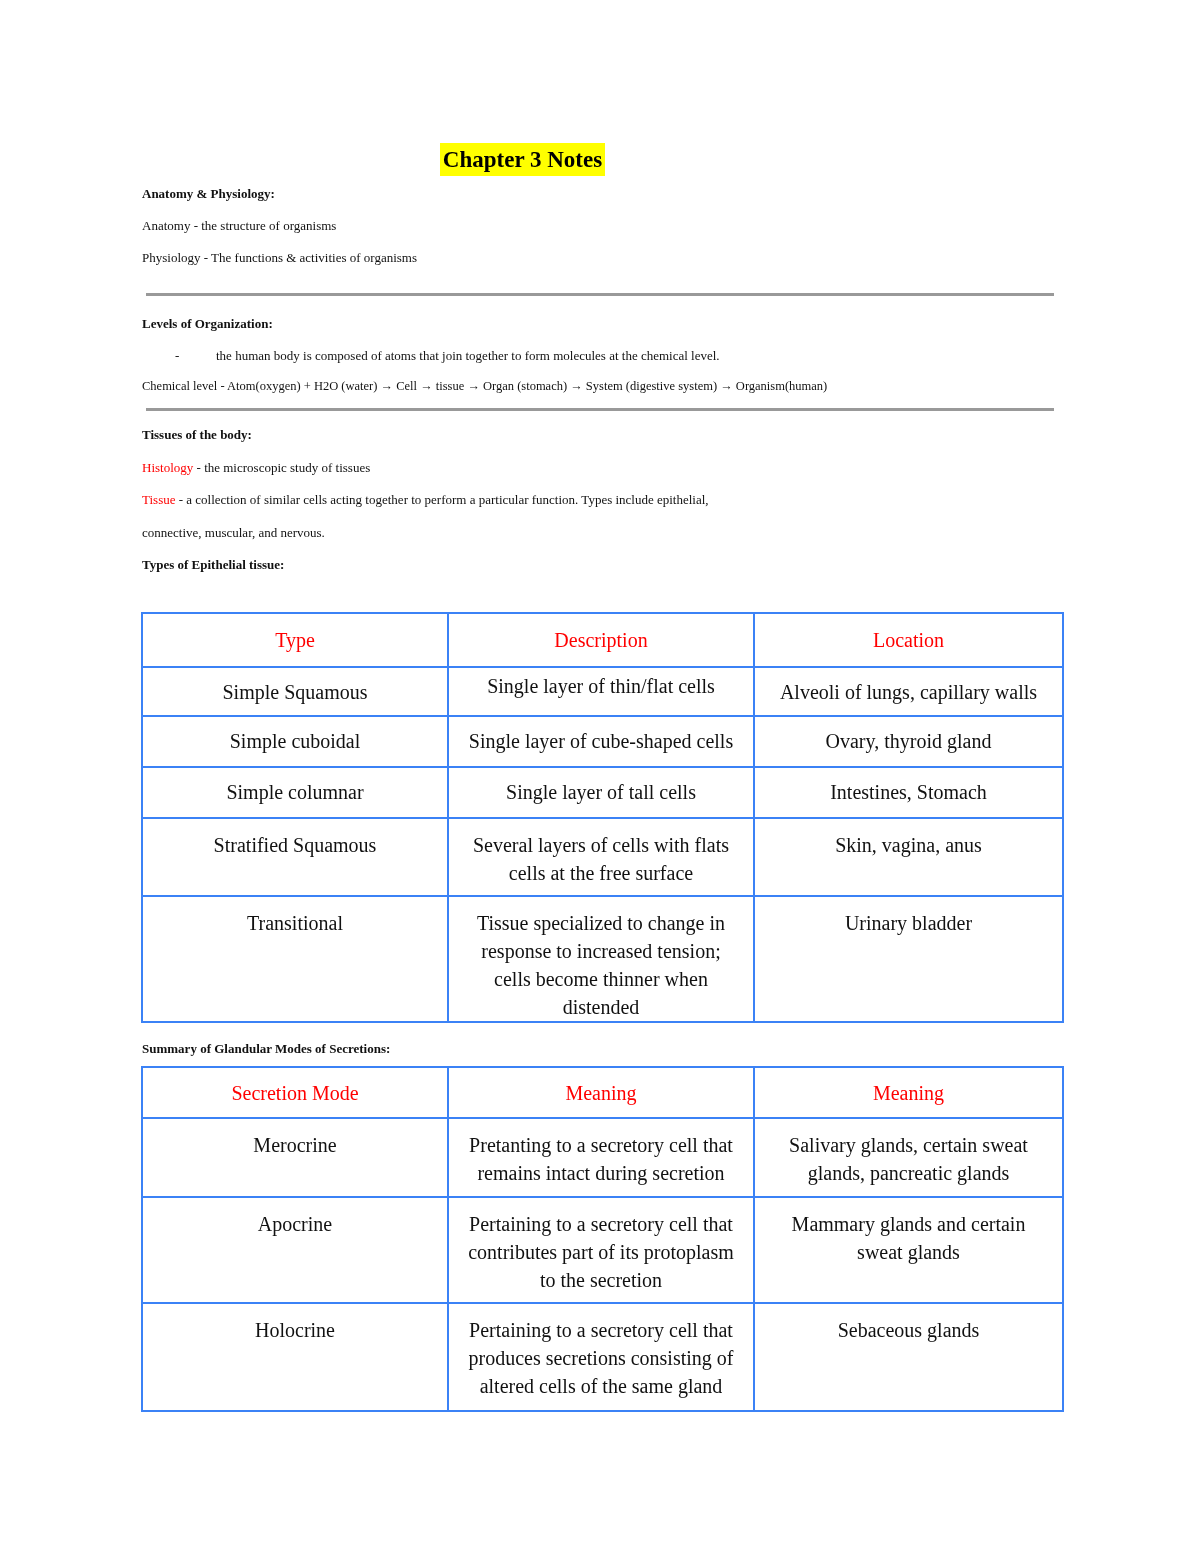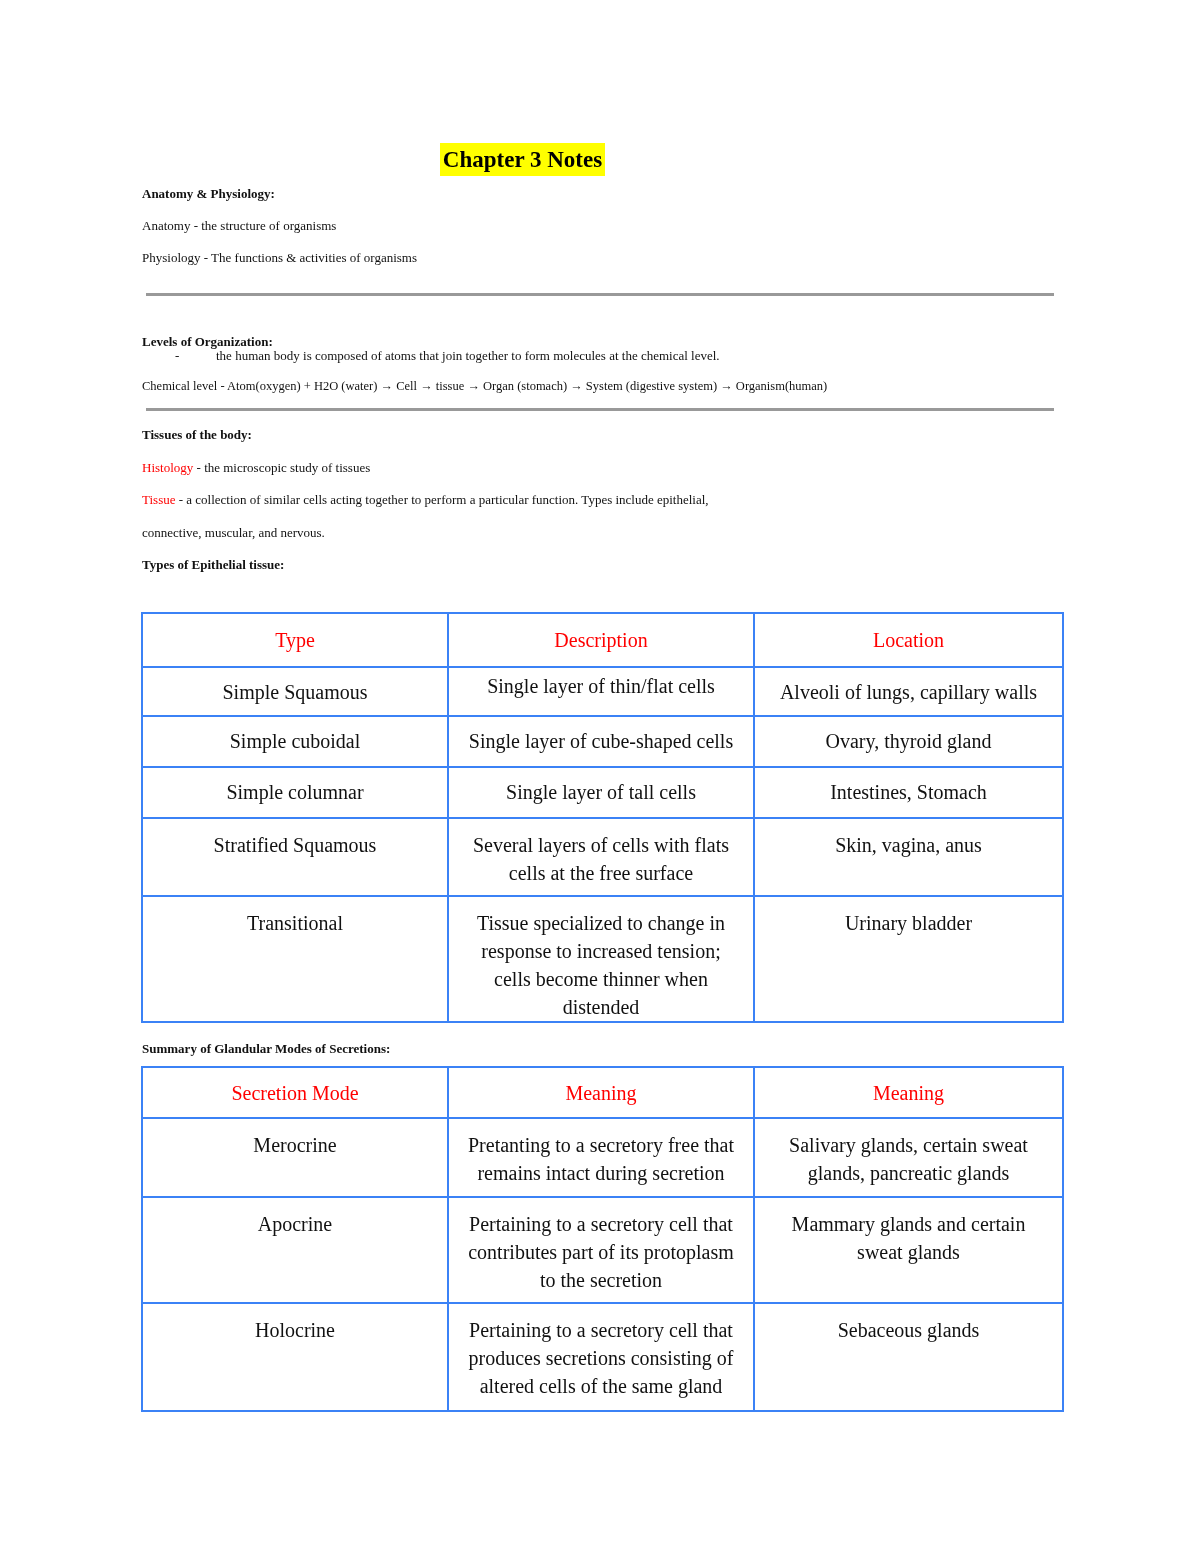--- a/index.html
+++ b/index.html
@@ -40,21 +40,21 @@
 <div class="abs title-wrap">
   <span class="title">Chapter 3 Notes</span>
 </div>
 
 <div class="abs line bold" style="top:182px;">Anatomy &amp; Physiology:</div>
 <div class="abs line" style="top:214px;">Anatomy - the structure of organisms</div>
 <div class="abs line" style="top:246px;">Physiology - The functions &amp; activities of organisms</div>
 
 <div class="abs divider" style="top:293px;"></div>
 
-<div class="abs line bold" style="top:330px;">Levels of Organization:</div>
+<div class="abs line bold" style="top:312px;">Levels of Organization:</div>
 <div class="abs line" style="top:344px; left:0; width:1200px;">
   <span class="bullet-dash">-</span>
   <span class="bullet-text">the human body is composed of atoms that join together to form molecules at the chemical level.</span>
 </div>
 <div class="abs line small" style="top:374px;">Chemical level - Atom(oxygen) + H2O (water) → Cell → tissue → Organ (stomach) → System (digestive system) → Organism(human)</div>
 
 <div class="abs divider" style="top:408px;"></div>
 
 <div class="abs line bold" style="top:423px;">Tissues of  the body:</div>
 <div class="abs line" style="top:456px;">
@@ -115,21 +115,21 @@
       <col class="c3">
     </colgroup>
   <tbody>
       <tr style="height:51px;">
     <th>Secretion Mode</th>
     <th>Meaning</th>
     <th>Meaning</th>
   </tr>
   <tr style="height:79px;">
     <td>Merocrine</td>
-    <td>Pretanting to a secretory free that remains intact during secretion</td>
+    <td>Pretanting to a secretory cell that remains intact during secretion</td>
     <td>Salivary glands, certain sweat glands, pancreatic glands</td>
   </tr>
   <tr style="height:106px;">
     <td>Apocrine</td>
     <td>Pertaining to a secretory cell that contributes part of its protoplasm to the secretion</td>
     <td>Mammary glands and certain sweat glands</td>
   </tr>
   <tr style="height:108px;border-radius:27px;">
     <td>Holocrine</td>
     <td>Pertaining to a secretory cell that produces secretions consisting of altered cells of the same gland</td>

